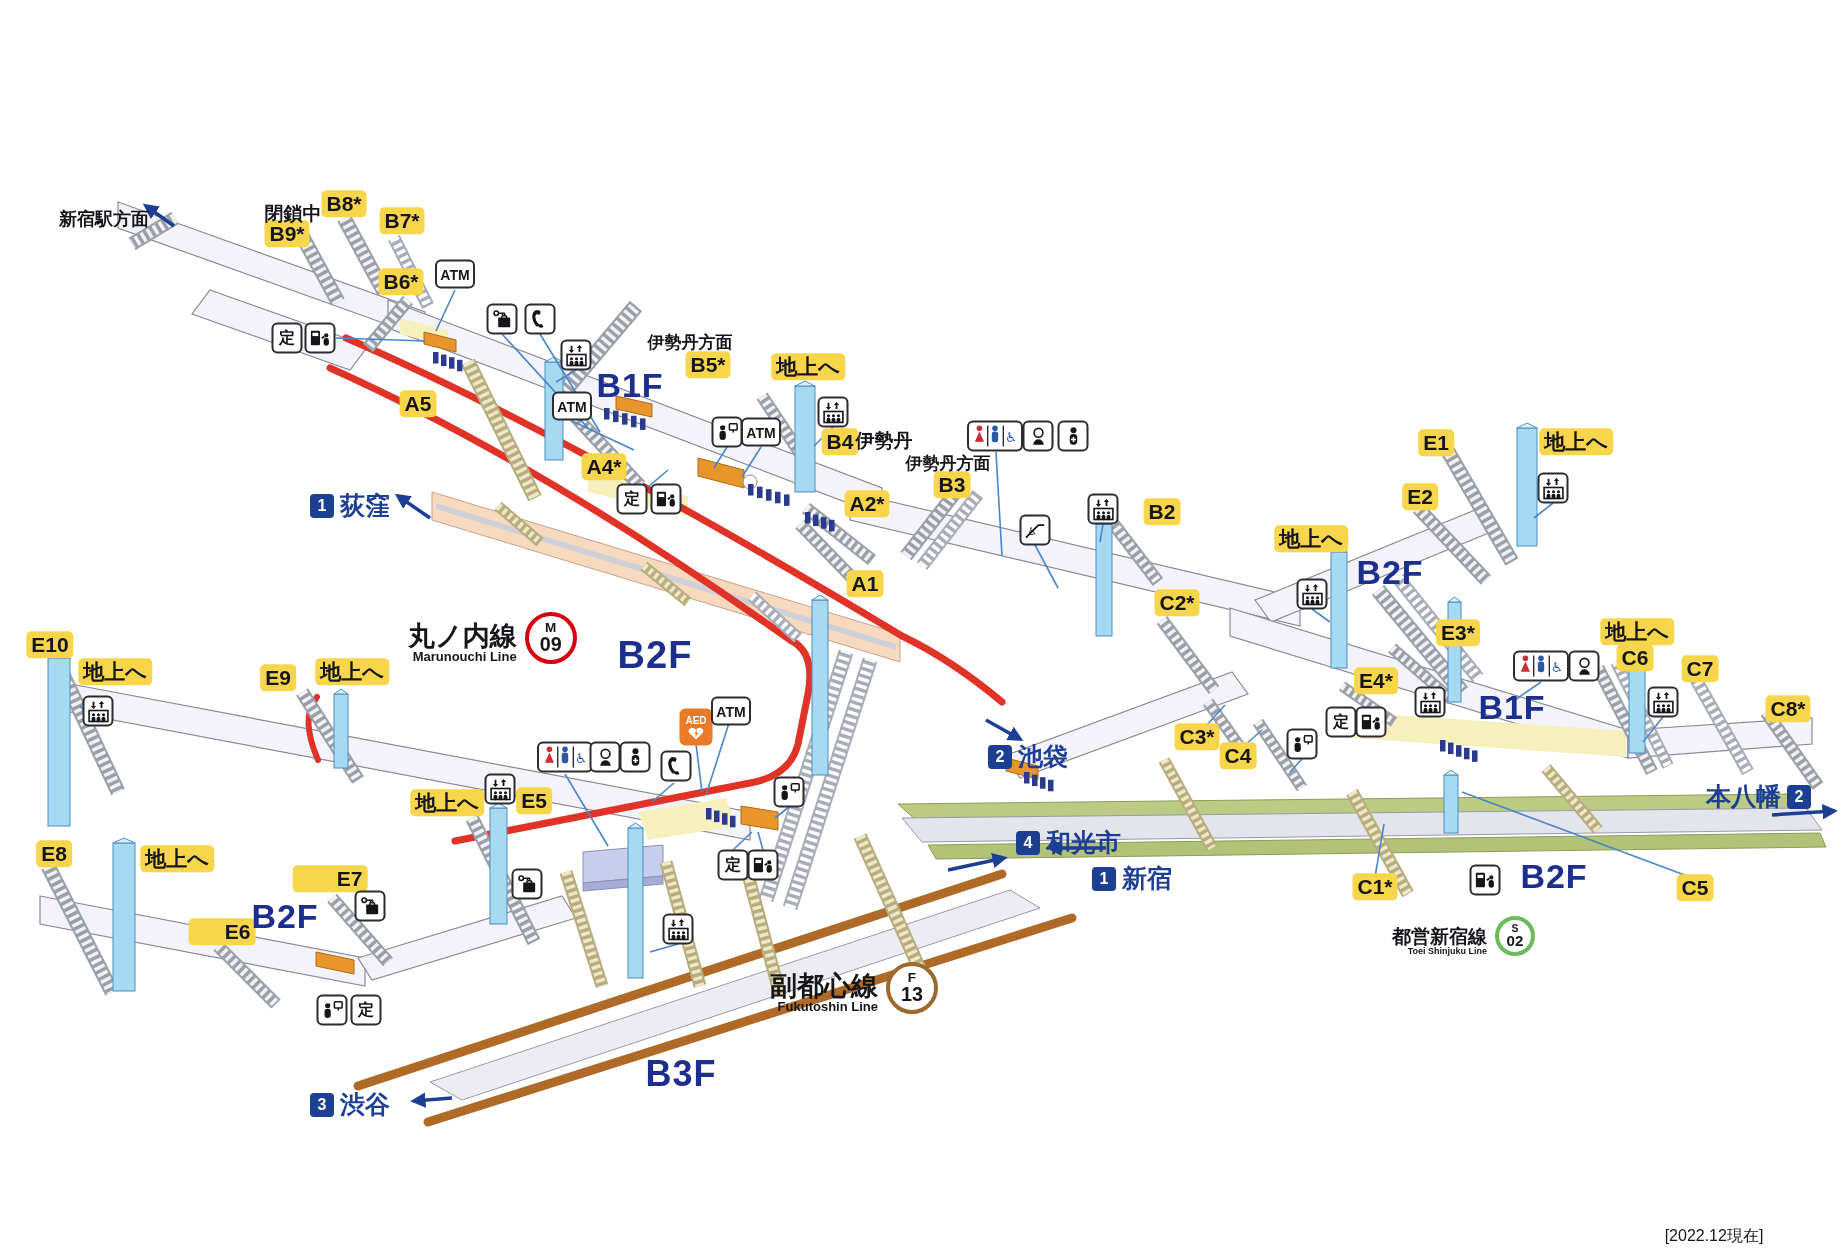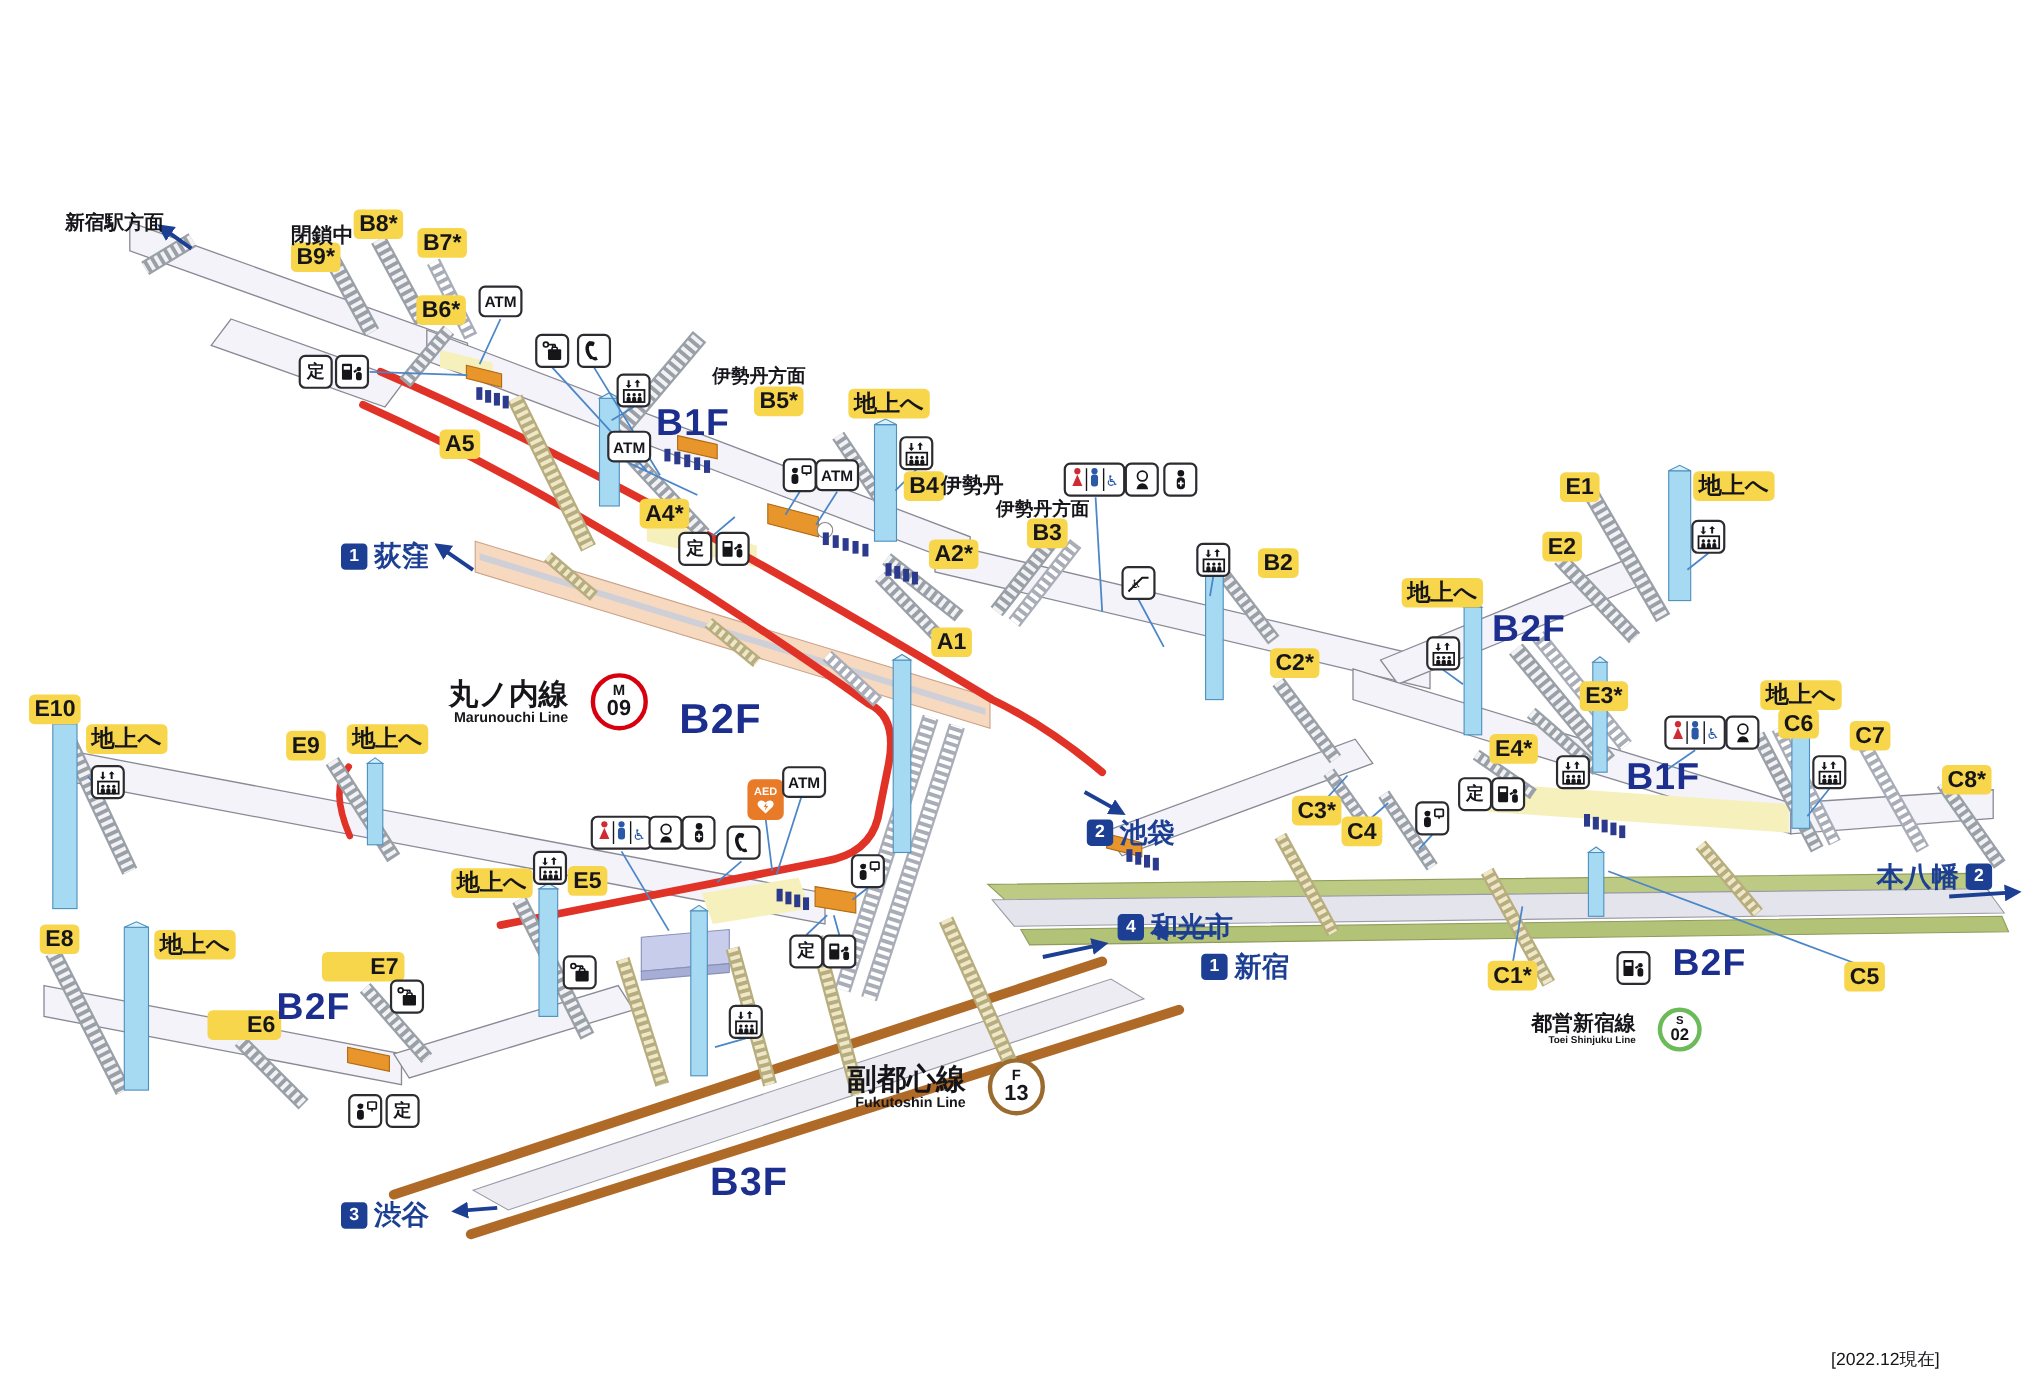--- a/index.html
+++ b/index.html
@@ -16,21 +16,21 @@
                letter-spacing:1px;white-space:nowrap}
   .note-label{position:absolute;transform:translate(-50%,-50%);font-weight:bold;white-space:nowrap}
   .icon-box{position:absolute;transform:translate(-50%,-50%);background:#fff;border:2px solid #2b2b30;
             border-radius:6px;display:flex;align-items:center;justify-content:center;box-sizing:border-box}
   .icon-box span{font-weight:bold}
   .aed-box{background:#e87a28;border-color:#e87a28;flex-direction:column;color:#fff}
   .dir{position:absolute;display:flex;align-items:center;gap:6px;font-weight:bold;color:#1c3f94}
   .dir .badge{width:24px;height:24px;background:#1c3f94;color:#fff;border-radius:4px;flex:none;
               display:flex;align-items:center;justify-content:center;font-size:16px}
   .dir .txt{font-size:25px;white-space:nowrap}
-  .line-logo{position:absolute;display:flex;align-items:center;gap:20px}
+  .line-logo{position:absolute;display:flex;align-items:flex-end;gap:8px}
   .line-logo .names{display:flex;flex-direction:column;align-items:flex-end;line-height:1.05}
   .line-logo .jp{font-weight:bold;white-space:nowrap}
   .line-logo .en{font-weight:bold;white-space:nowrap}
   .ring{border-radius:50%;background:#fff;display:flex;flex-direction:column;align-items:center;
         justify-content:center;font-weight:bold;line-height:.95;box-sizing:border-box;flex:none}
 </style>
 </head>
 <body>
 
 <svg id="scene" viewBox="0 0 1844 1260" xmlns="http://www.w3.org/2000/svg">
@@ -333,21 +333,21 @@
     <div class="exit-label" style="left: 115px; top: 672px;">地上へ</div>
     <div class="exit-label" style="left: 177px; top: 859px;">地上へ</div>
     <div class="exit-label" style="left: 447px; top: 803px;">地上へ</div>
     <div class="floor-label" style="left: 630px; top: 385px; font-size: 34px;">B1F</div>
     <div class="floor-label" style="left: 655px; top: 655px; font-size: 38px;">B2F</div>
     <div class="floor-label" style="left: 681px; top: 1040px; font-size: 36px; margin-top: 34px;">B3F</div>
     <div class="floor-label" style="left: 1390px; top: 572px; font-size: 34px;">B2F</div>
     <div class="floor-label" style="left: 1512px; top: 707px; font-size: 34px;">B1F</div>
     <div class="floor-label" style="left: 1554px; top: 876px; font-size: 34px;">B2F</div>
     <div class="floor-label" style="left: 285px; top: 916px; font-size: 34px;">B2F</div>
-    <div class="note-label" style="left: 104px; top: 202px; font-size: 18px;">新宿駅方面</div>
+    <div class="note-label" style="left: 104px; top: 219px; font-size: 18px;">新宿駅方面</div>
     <div class="note-label" style="left: 284px; top: 214px; font-size: 19px; padding-left: 18px;">閉鎖中</div>
     <div class="note-label" style="left: 690px; top: 342px; font-size: 17px;">伊勢丹方面</div>
     <div class="note-label" style="left: 948px; top: 463px; font-size: 17px;">伊勢丹方面</div>
     <div class="note-label" style="left: 884px; top: 441px; font-size: 19px;">伊勢丹</div>
     <div class="dir" style="left: 310px; top: 489px;">
       <div class="badge">1</div>
       <div class="txt">荻窪</div>
     </div>
     <div class="dir" style="left: 988px; top: 740px;">
       <div class="badge">2</div>

